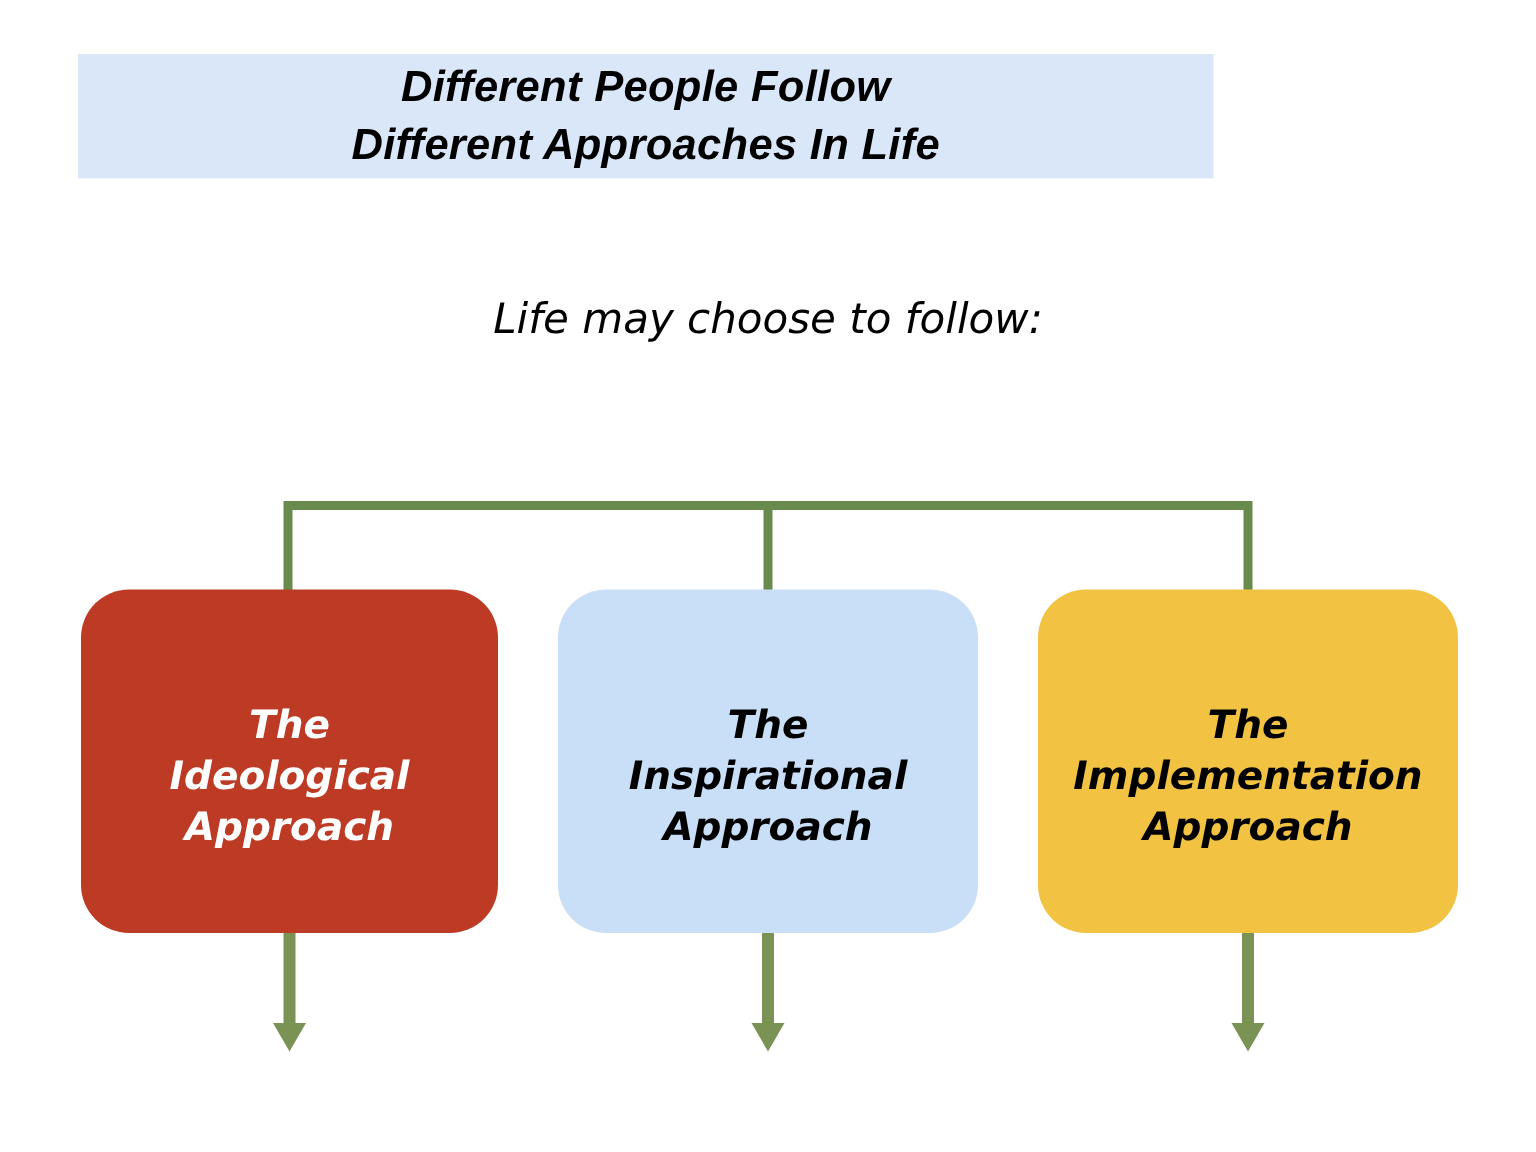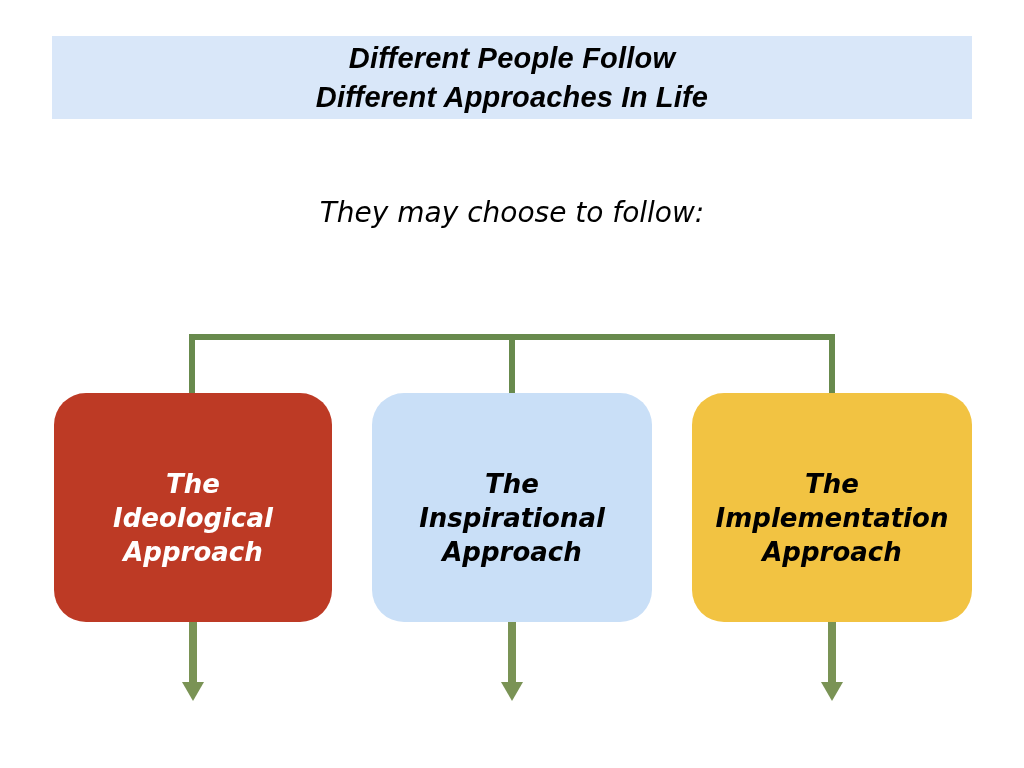--- a/index.html
+++ b/index.html
@@ -8,21 +8,21 @@
     width: 1024px;
     height: 768px;
     background: #ffffff;
     overflow: hidden;
     font-family: "DejaVu Sans", sans-serif;
   }
   .banner {
     position: absolute;
     left: 52px;
     top: 36px;
-    width: 920px;
+    width: 757px;
     height: 83px;
     display: flex;
     align-items: center;
     justify-content: center;
   }
   .title {
     margin: 0;
     font-family: "Liberation Sans", sans-serif;
     font-style: italic;
     font-weight: bold;
@@ -76,21 +76,21 @@
 </head>
 <body>
 
 <div class="slide">
 
   <header class="banner" style="background: rgb(217, 231, 249);">
     <h1 class="title" style="color: rgb(0, 0, 0);">Different People Follow
 Different Approaches In Life</h1>
   </header>
 
-  <p class="subtitle">They may choose to follow:</p>
+  <p class="subtitle">Life may choose to follow:</p>
 
   <svg class="overlay" viewBox="0 0 1024 768">
     <path d="M192 398 L192 337 L832 337 L832 398 M512 337 L512 398" fill="none" stroke-width="6" stroke="#688a4d"></path>
 
     <g>
       <path d="M193 622 L193 684" fill="none" stroke-width="8" stroke="#7a9355"></path>
       <path d="M182 682 L204 682 L193 701 Z" stroke="none" fill="#7a9355"></path>
     </g>
     <g>
       <path d="M512 622 L512 684" fill="none" stroke-width="8" stroke="#7a9355"></path>

